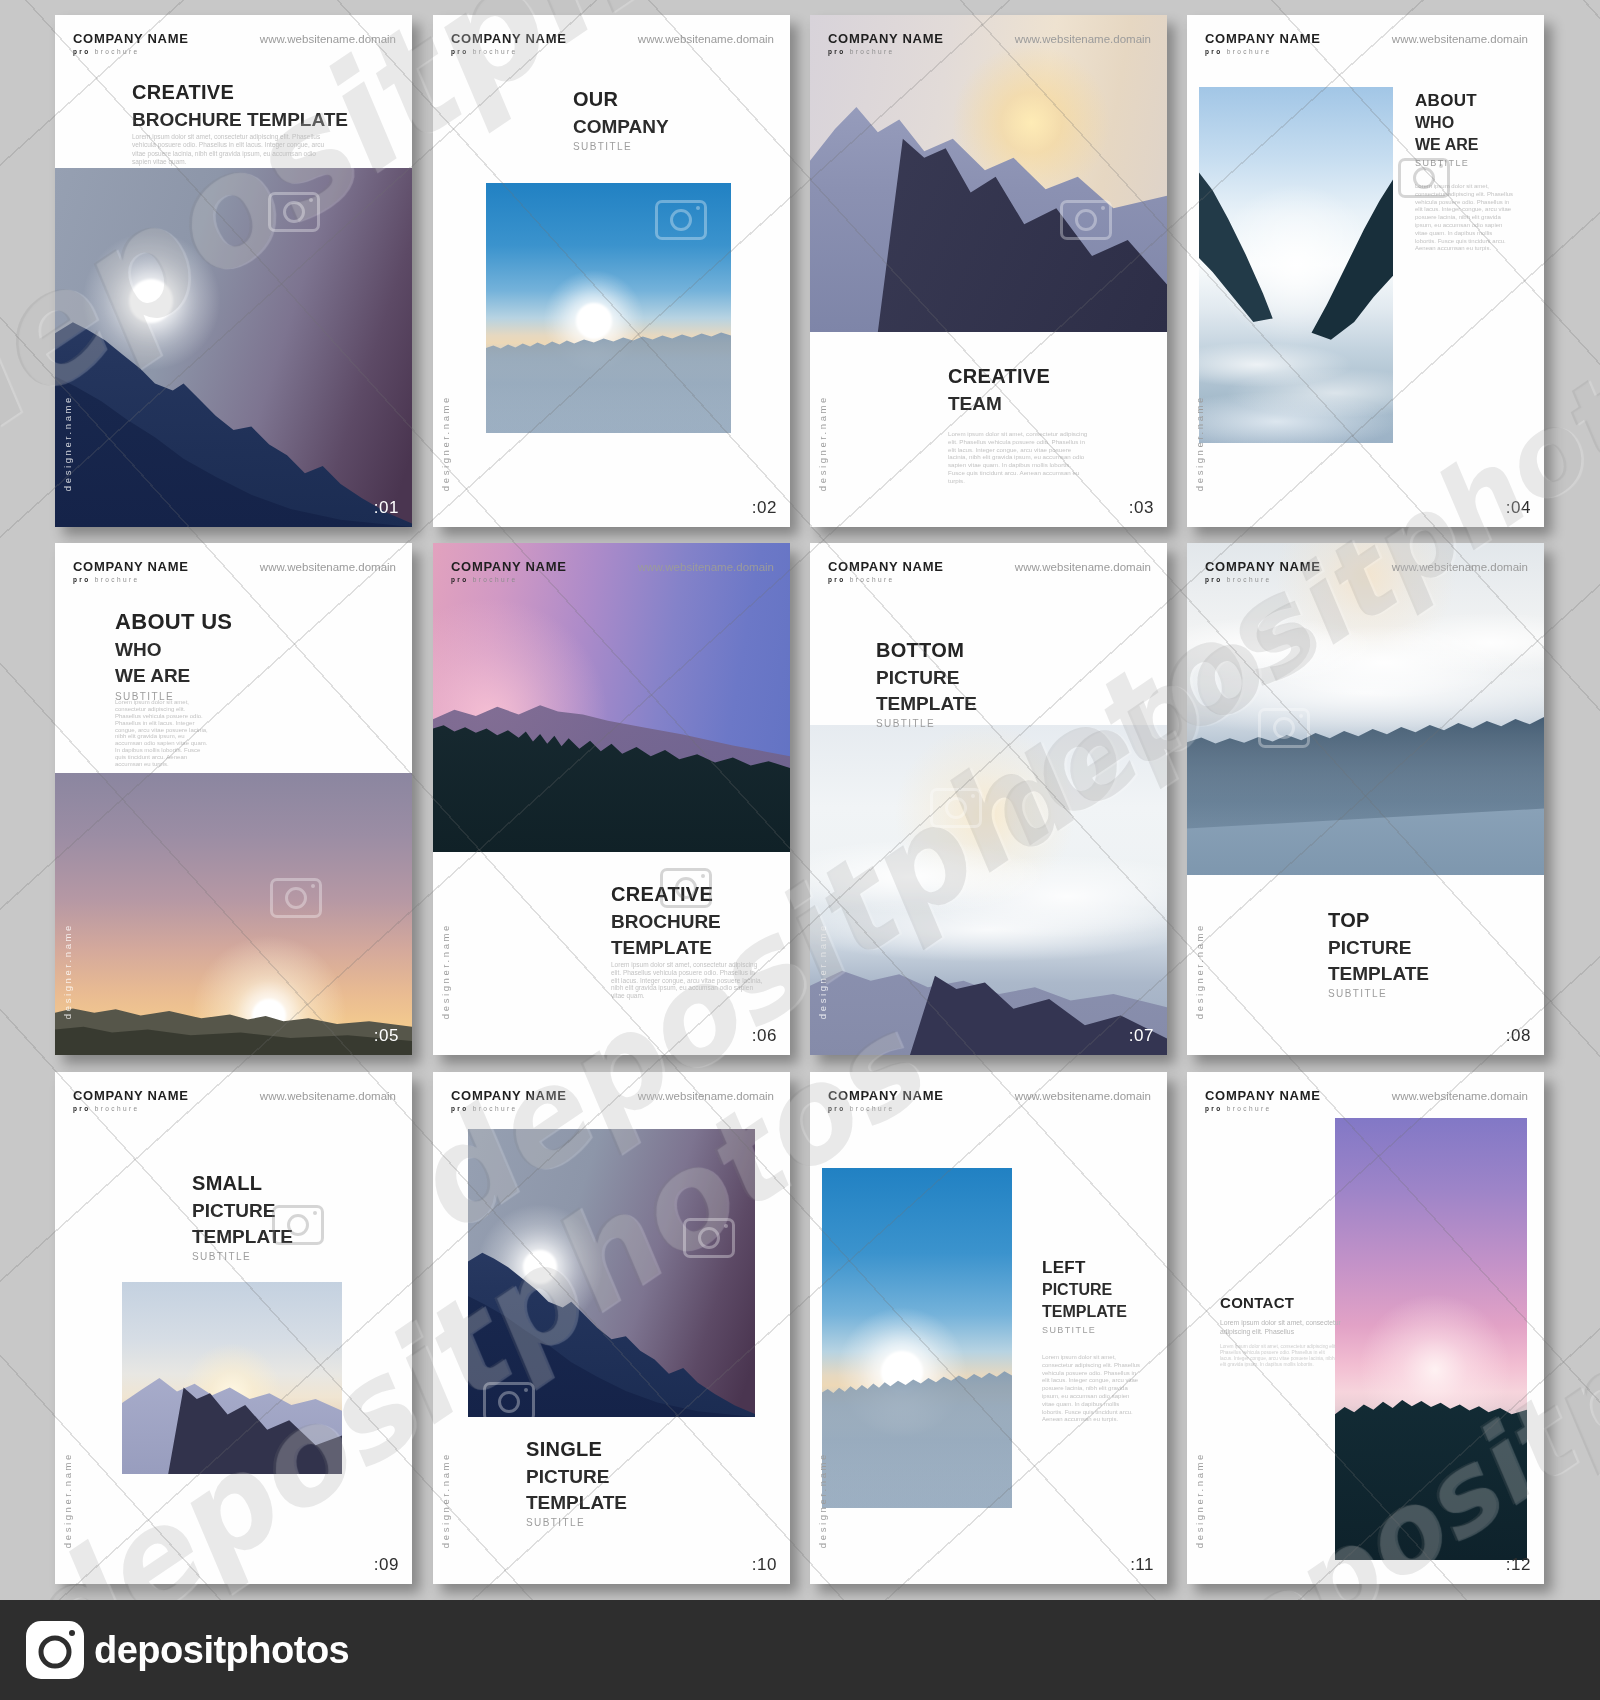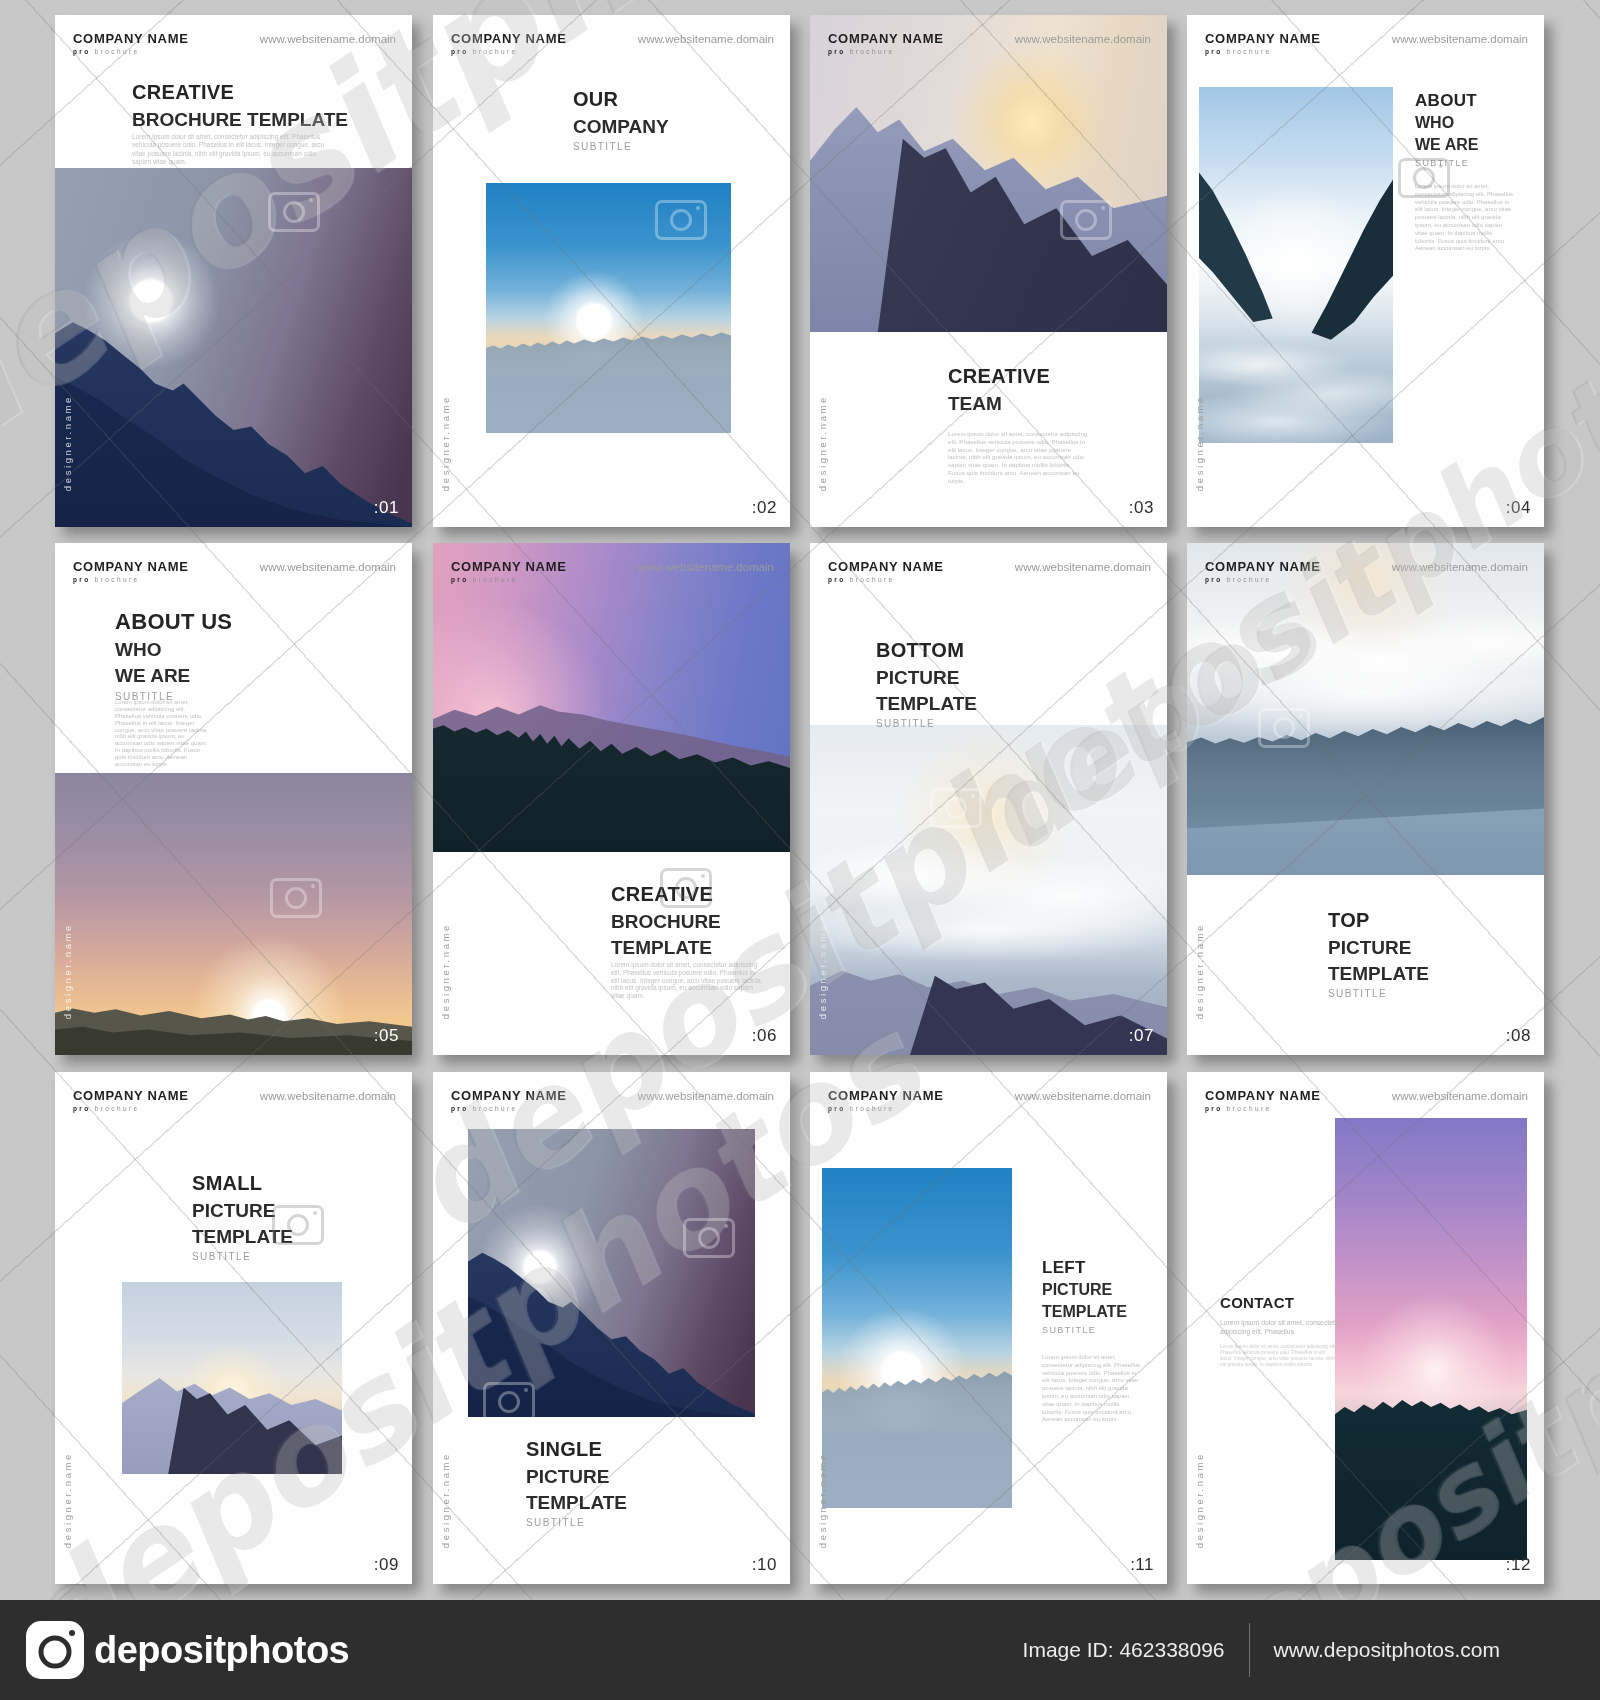--- a/index.html
+++ b/index.html
@@ -432,20 +432,15 @@
   <div class="lines"></div>
 
   <footer class="footer">
     <div class="logo">
       <span class="logo-badge">
           <i class="lens"></i>
           <i class="dot"></i>
         </span>
       <span class="logo-text">depositphotos</span>
     </div>
-    <div class="footer-meta">
-      <span class="image-id">Image ID: 462338096</span>
-      <span class="meta-divider"></span>
-      <span class="footer-site">www.depositphotos.com</span>
-    </div>
   </footer>
 
 </div>
 
 </body></html>

